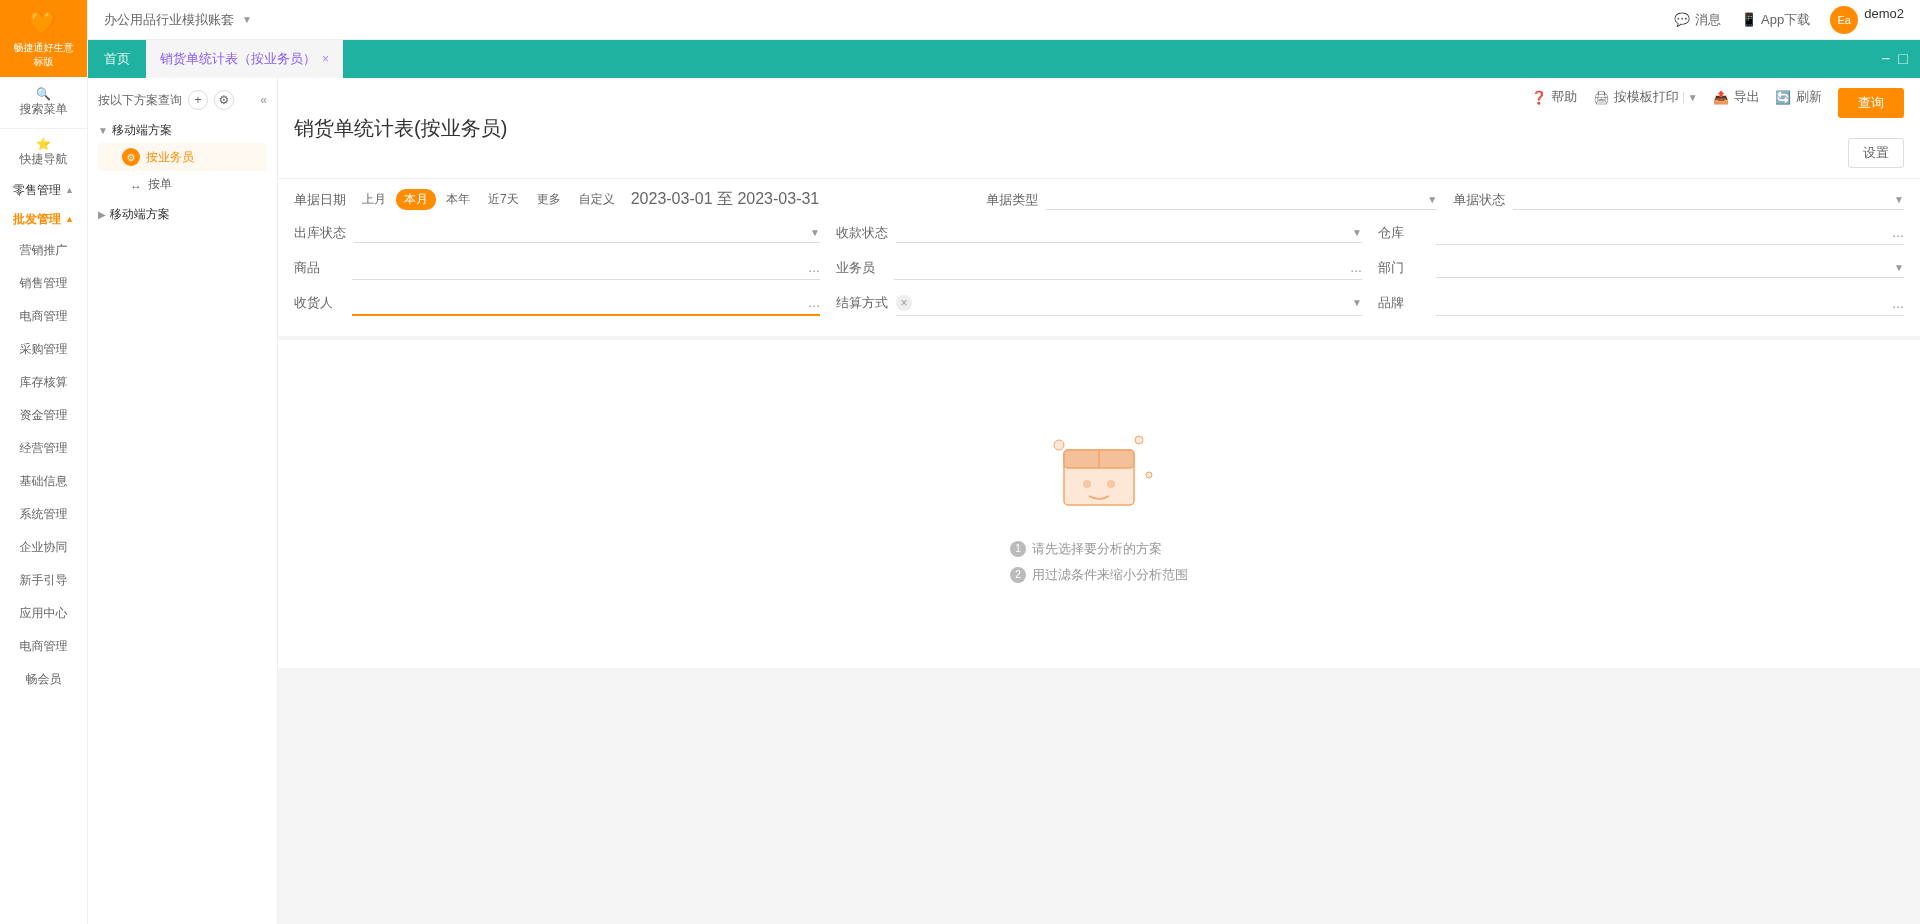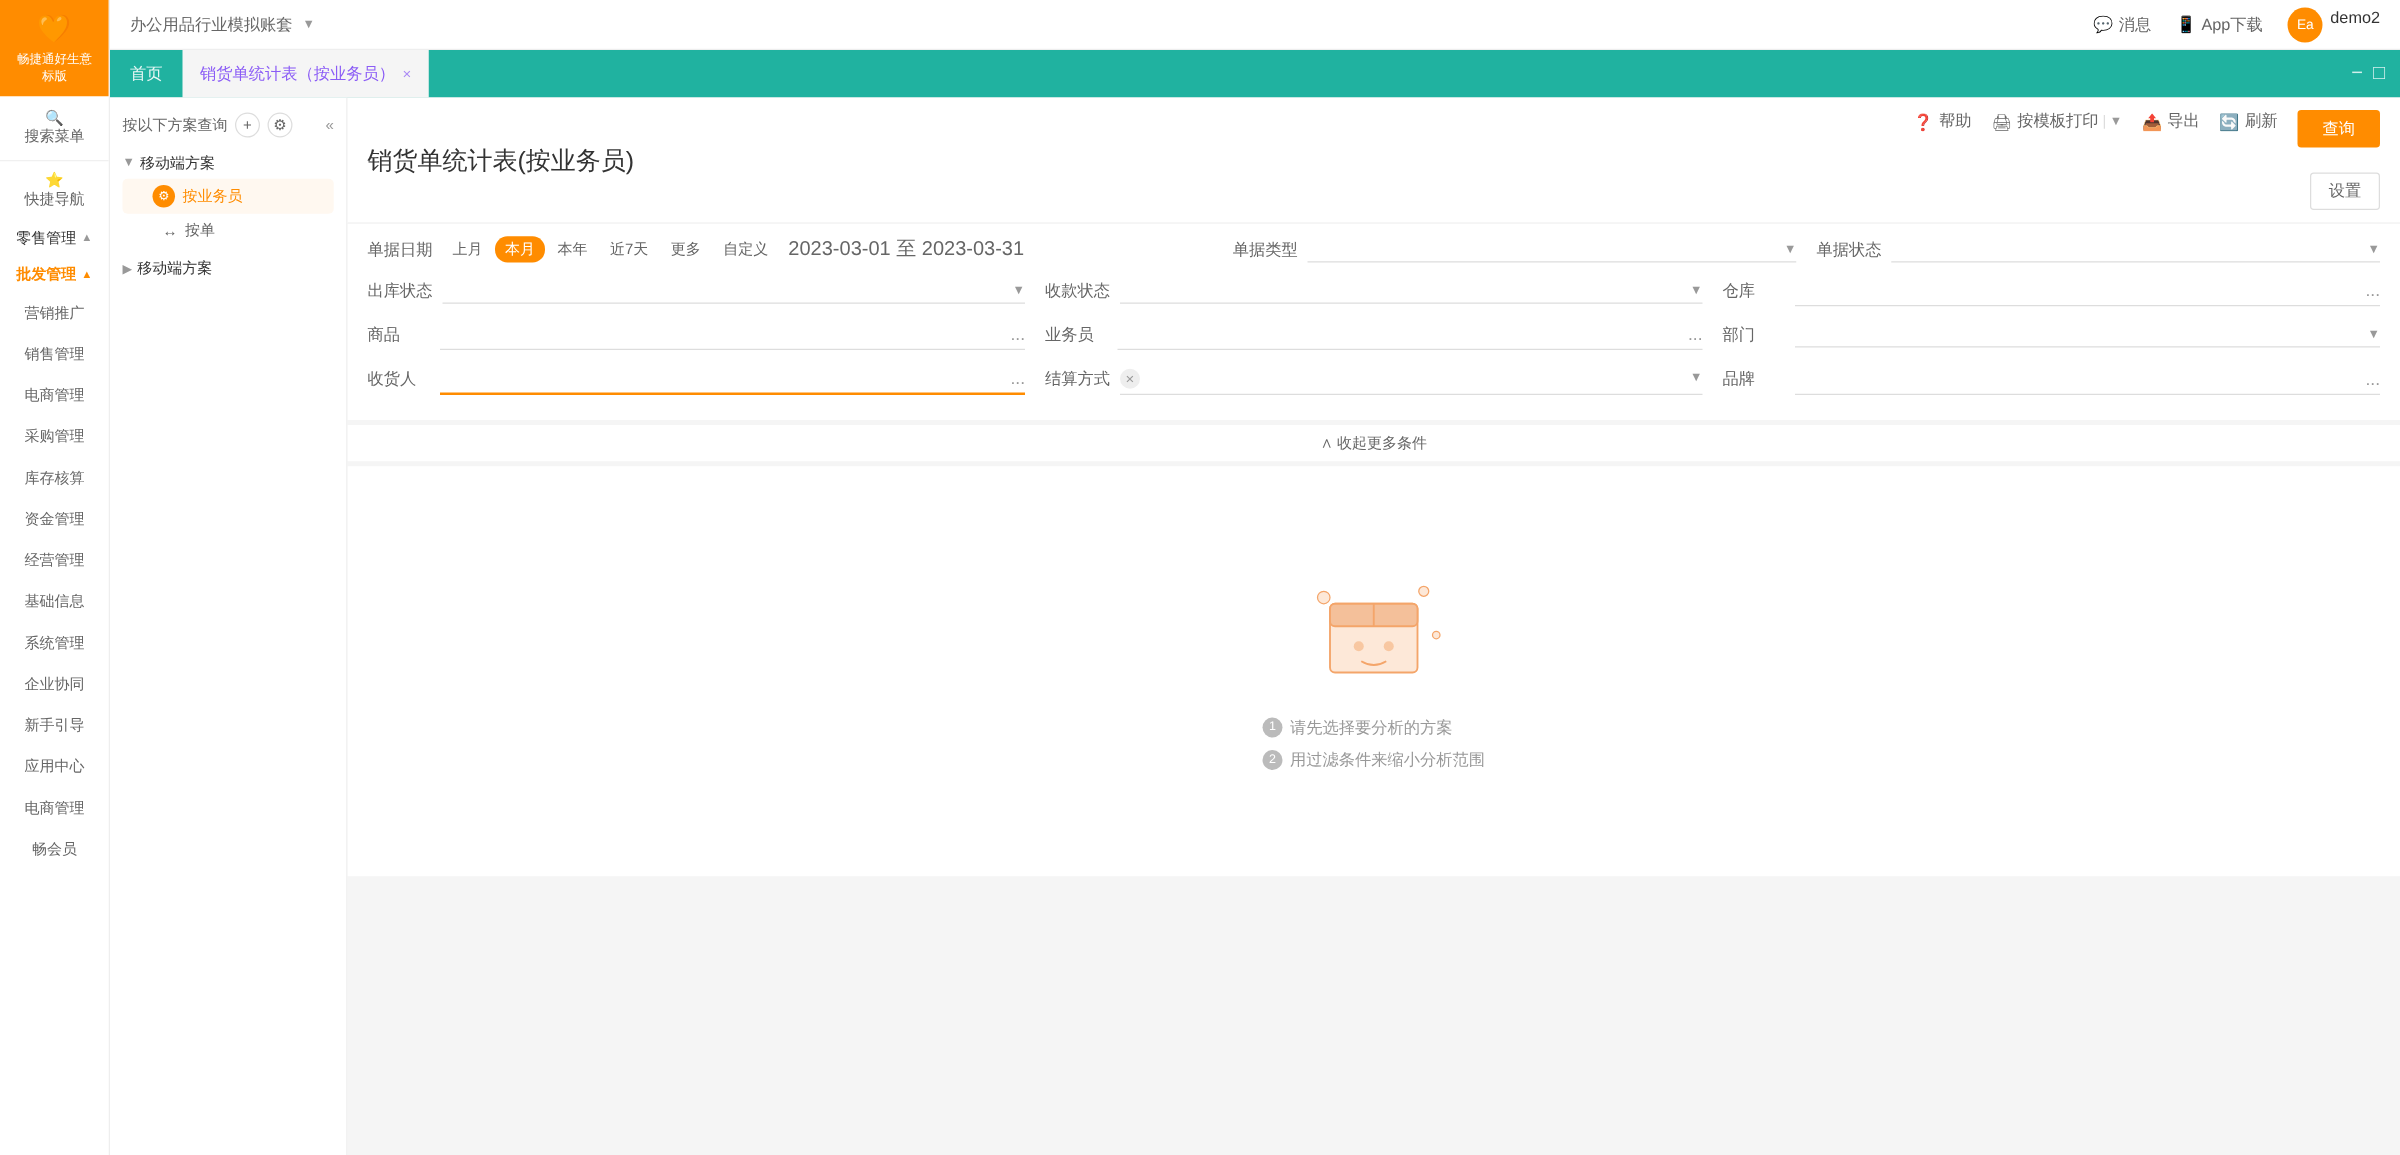--- a/index.html
+++ b/index.html
@@ -695,26 +695,20 @@
           <div class="filter-item" style="flex:1;">
             <span class="filter-label">品牌</span>
             <div class="filter-control">
               <span class="dots">...</span>
             </div>
           </div>
         </div>
 
       </div>
 
-      <div class="collapse-bar">
-        <span class="collapse-btn-main">
-          <span>∧</span>
-          <span>收起更多条件</span>
-        </span>
-      </div>
 
       <div class="empty-state">
         <div class="empty-icon">
           <svg viewBox="0 0 120 100" xmlns="http://www.w3.org/2000/svg">
 
             <rect x="25" y="30" width="70" height="55" rx="4" fill="#fde8d8" stroke="#f4a56a" stroke-width="1.5"></rect>
             <rect x="25" y="30" width="70" height="18" rx="4" fill="#f4c09a" stroke="#f4a56a" stroke-width="1.5"></rect>
             <line x1="60" y1="30" x2="60" y2="48" stroke="#f4a56a" stroke-width="1.5"></line>
 
             <circle cx="48" cy="64" r="4" fill="#f4a56a" opacity="0.5"></circle>

